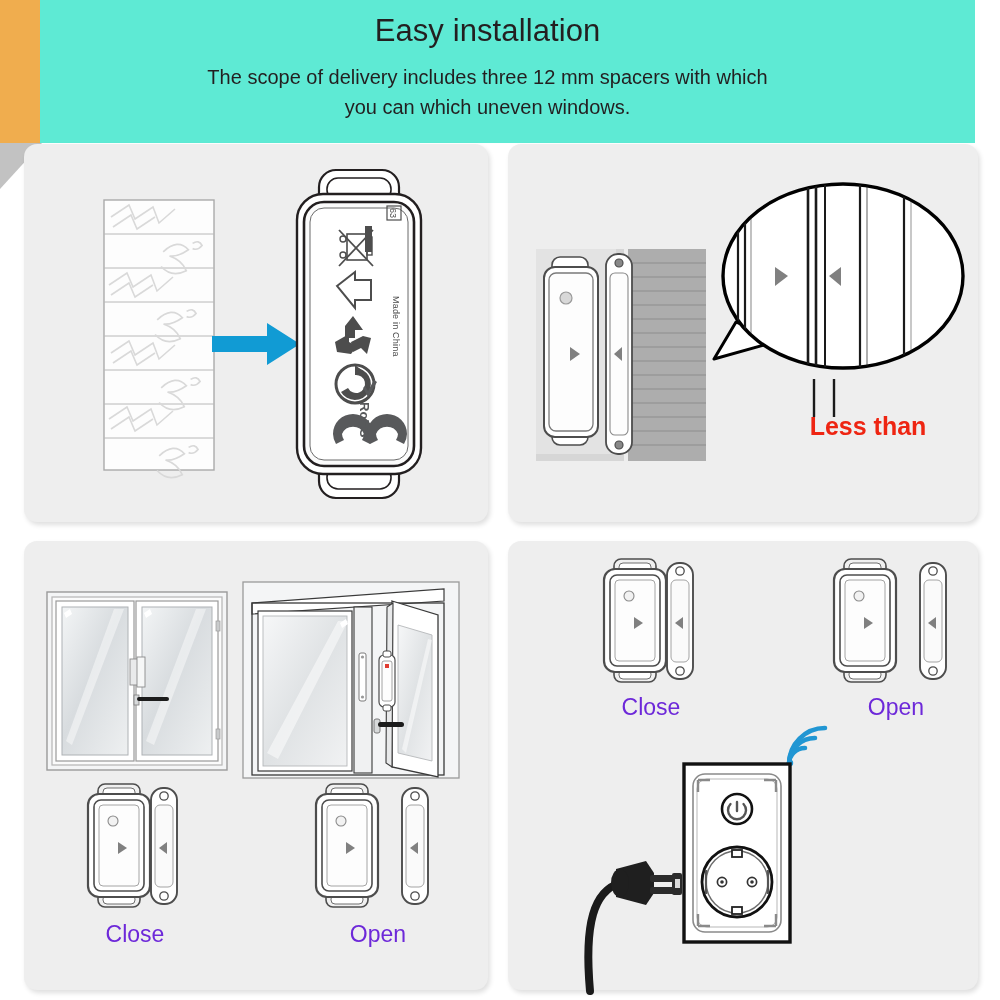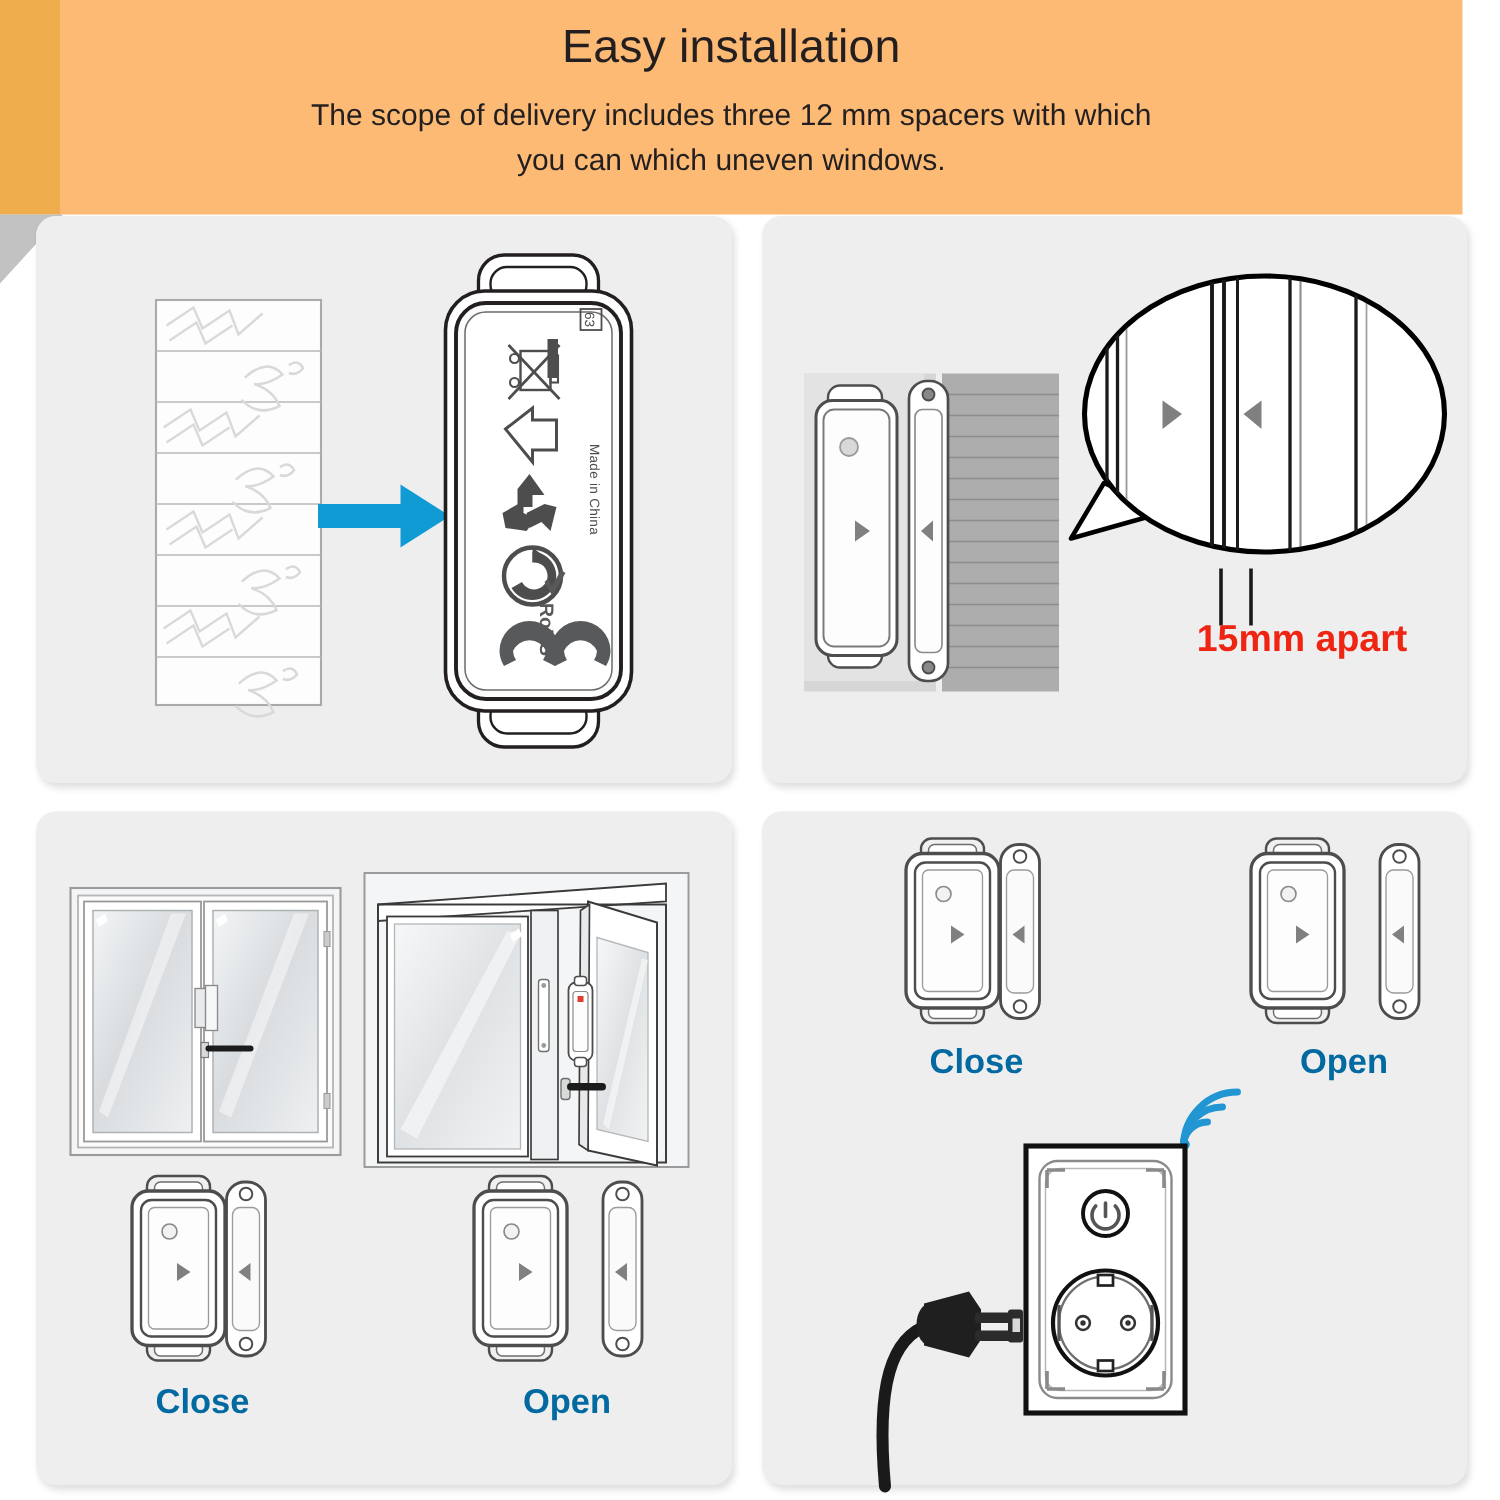--- a/index.html
+++ b/index.html
@@ -8,21 +8,21 @@
     width: 1000px; height: 1000px;
     background: #ffffff;
     font-family: "Liberation Sans", sans-serif;
     overflow: hidden;
   }
   #root { position: relative; width: 1000px; height: 1000px; background: #ffffff; }
 
   
   .banner {
     position: absolute; left: 0; top: 0; width: 975px; height: 143px;
-    background: #fdba74;
+    background: #5eead4;
   }
   .banner-edge {
     position: absolute; left: 0; top: 0; width: 40px; height: 143px;
     background: #f0ad4e;
   }
   .banner-fold {
     position: absolute; left: 0; top: 143px;
     width: 0; height: 0;
     border-left: 42px solid #c2c2c2;
     border-bottom: 46px solid transparent;
@@ -52,21 +52,21 @@
   #panel-br { left: 508px; top: 541px; width: 470px; height: 449px; }
 
   .abs { position: absolute; }
 
   
   svg { display: block; overflow: visible; }
 
   
   .state-label {
     position: absolute;
-    font-size: 23px; font-weight: bold; color: #0369a1;
+    font-size: 23px; font-weight: normal; color: #6d28d9;
     text-align: center;
     white-space: nowrap;
   }
   .warn-text {
     position: absolute; text-align: center;
     font-size: 25px; line-height: 32px; font-weight: bold;
     color: #ee2512; white-space: nowrap;
   }
   .made-in {
     position: absolute;
@@ -277,21 +277,21 @@
         </g>
         <path d="M67 98 L80 107 L67 117 Z" fill="#808080"></path>
         <path d="M133 98 L121 107 L133 117 Z" fill="#808080"></path>
       </g>
 
       <line x1="106" y1="210" x2="106" y2="248" stroke="#1a1a1a" stroke-width="2.4"></line>
       <line x1="126" y1="210" x2="126" y2="248" stroke="#1a1a1a" stroke-width="2.4"></line>
     </svg>
 
     <div class="warn-text" style="left:260px; top:266px; width:200px;">
-      <div>15mm apart</div>
+      <div>Less than</div>
     </div>
   </div>
 
   <div class="panel" id="panel-bl">
 
     <svg class="abs" style="left:22px; top:50px;" width="182" height="180" viewBox="0 0 182 180">
       <defs>
         <linearGradient id="glassA" x1="0" y1="0" x2="1" y2="1">
           <stop offset="0%" stop-color="#f3f5f6"></stop>
           <stop offset="45%" stop-color="#d8dcdf"></stop>

